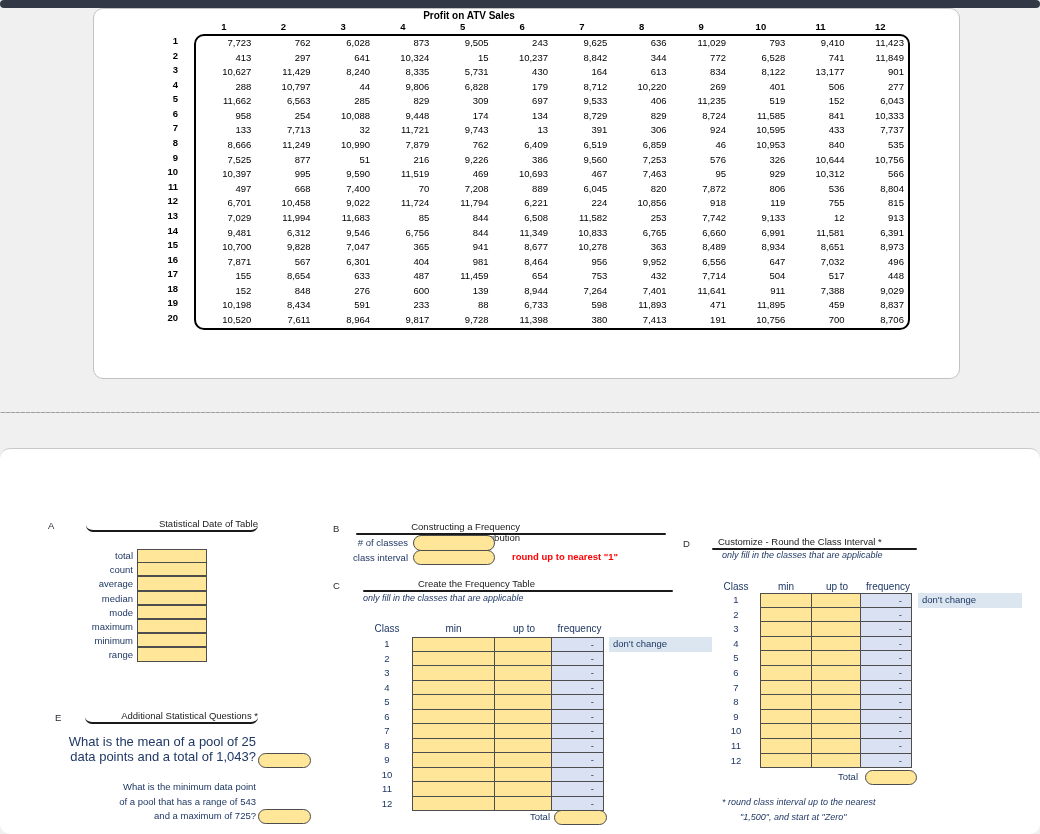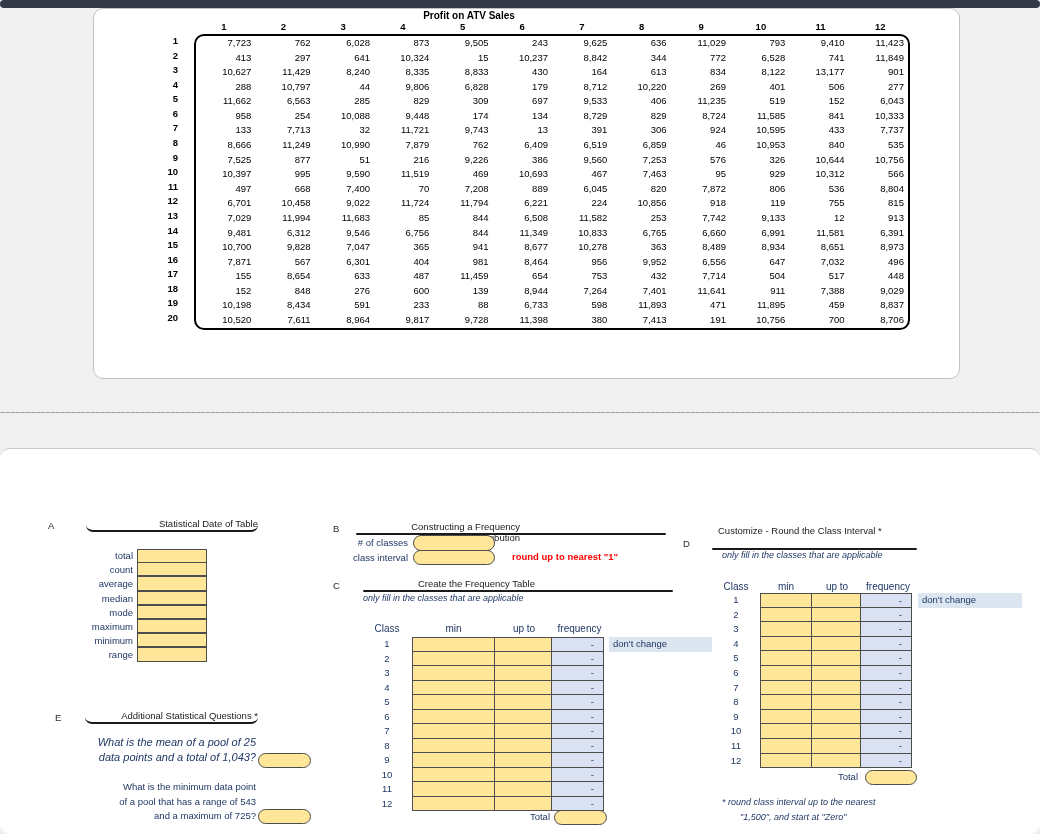--- a/index.html
+++ b/index.html
@@ -33,21 +33,21 @@
   #a-letter{left:48px;top:71px;}
   #a-head{left:86px;top:69px;width:172px;}
   #a-rows{left:40px;top:100px;}
   .arow{display:flex;height:14.2px;}
   .arow+.arow .abox{margin-top:-1px;}
   .alabel{width:93px;text-align:right;padding-right:4px;font-size:9.5px;line-height:14.2px;}
   .abox{width:70px;height:14.2px;}
   
   #e-letter{left:55px;top:263px;}
   #e-head{left:85px;top:261px;width:173px;}
-  #e-q1{left:60px;top:286px;width:196px;text-align:right;font-size:11px;line-height:14.5px;font-style:italic;}
+  #e-q1{left:60px;top:286px;width:196px;text-align:right;font-size:13px;line-height:14.5px;}
   #e-q1-box{left:258px;top:304px;width:53px;height:15px;}
   #e-q2{left:60px;top:331px;width:196px;text-align:right;font-size:9.5px;line-height:14.5px;}
   #e-q2-box{left:258px;top:360px;width:53px;height:15px;}
   
   #b-letter{left:333px;top:74px;}
   #b-head{left:365px;top:72px;width:155px;border-bottom:none;}
   #b-underline{left:356px;top:84px;width:310px;border-top:2px solid #1a1a1a;}
   #b-label1{left:348px;top:88px;width:60px;text-align:right;font-size:9.5px;}
   #b-box1{left:413px;top:86px;width:82px;height:15.5px;}
   #b-label2{left:340px;top:103px;width:68px;text-align:right;font-size:9.5px;}
@@ -66,21 +66,21 @@
   #c-rows .frow{height:14.5px;}
   #d-rows .frow{height:14.6px;}
   .frow+.frow .fbox{margin-top:-1px;}
   .fnum{text-align:center;font-size:9.5px;line-height:14.5px;}
   .c-num{width:50px;} .c-min{width:83px;} .c-upto{width:58px;margin-left:-1px;} .c-freq{width:53px;margin-left:-1px;text-align:right;padding-right:9px;font-size:9.5px;line-height:14.5px;}
   .c-note{width:99px;margin-left:5px;}
   #c-total-label{left:495px;top:362px;width:55px;text-align:right;font-size:9.5px;}
   #c-total-box{left:554px;top:361px;width:53px;height:15px;}
   
   #d-letter{left:683px;top:89px;}
-  #d-head{left:718px;top:76px;width:200px;border-bottom:none;}
+  #d-head{left:718px;top:87px;width:200px;border-bottom:none;}
   #d-underline{left:712px;top:99px;width:205px;border-top:2px solid #1a1a1a;}
   #d-sub{left:722px;top:101px;}
   #d-heads{left:712px;top:132px;display:flex;}
   .d-col0{width:48px;} .d-col1{width:52px;} .d-col2{width:50px;} .d-col3{width:52px;}
   #d-rows{left:712px;top:144px;}
   .d-num{width:48px;} .d-min{width:52px;} .d-upto{width:50px;margin-left:-1px;} .d-freq{width:52px;margin-left:-1px;text-align:right;padding-right:9px;font-size:9.5px;line-height:14.5px;}
   .d-note{width:100px;margin-left:6px;}
   #d-total-label{left:800px;top:322px;width:58px;text-align:right;font-size:9.5px;}
   #d-total-box{left:865px;top:321px;width:52px;height:15px;}
   #d-foot1{left:722px;top:348px;}
@@ -156,21 +156,21 @@
         <div class="mcell">772</div>
         <div class="mcell">6,528</div>
         <div class="mcell">741</div>
         <div class="mcell">11,849</div>
       </div>
       <div class="mrow">
         <div class="mcell">10,627</div>
         <div class="mcell">11,429</div>
         <div class="mcell">8,240</div>
         <div class="mcell">8,335</div>
-        <div class="mcell">8,833</div>
+        <div class="mcell">5,731</div>
         <div class="mcell">430</div>
         <div class="mcell">164</div>
         <div class="mcell">613</div>
         <div class="mcell">834</div>
         <div class="mcell">8,122</div>
         <div class="mcell">13,177</div>
         <div class="mcell">901</div>
       </div>
       <div class="mrow">
         <div class="mcell">288</div>

